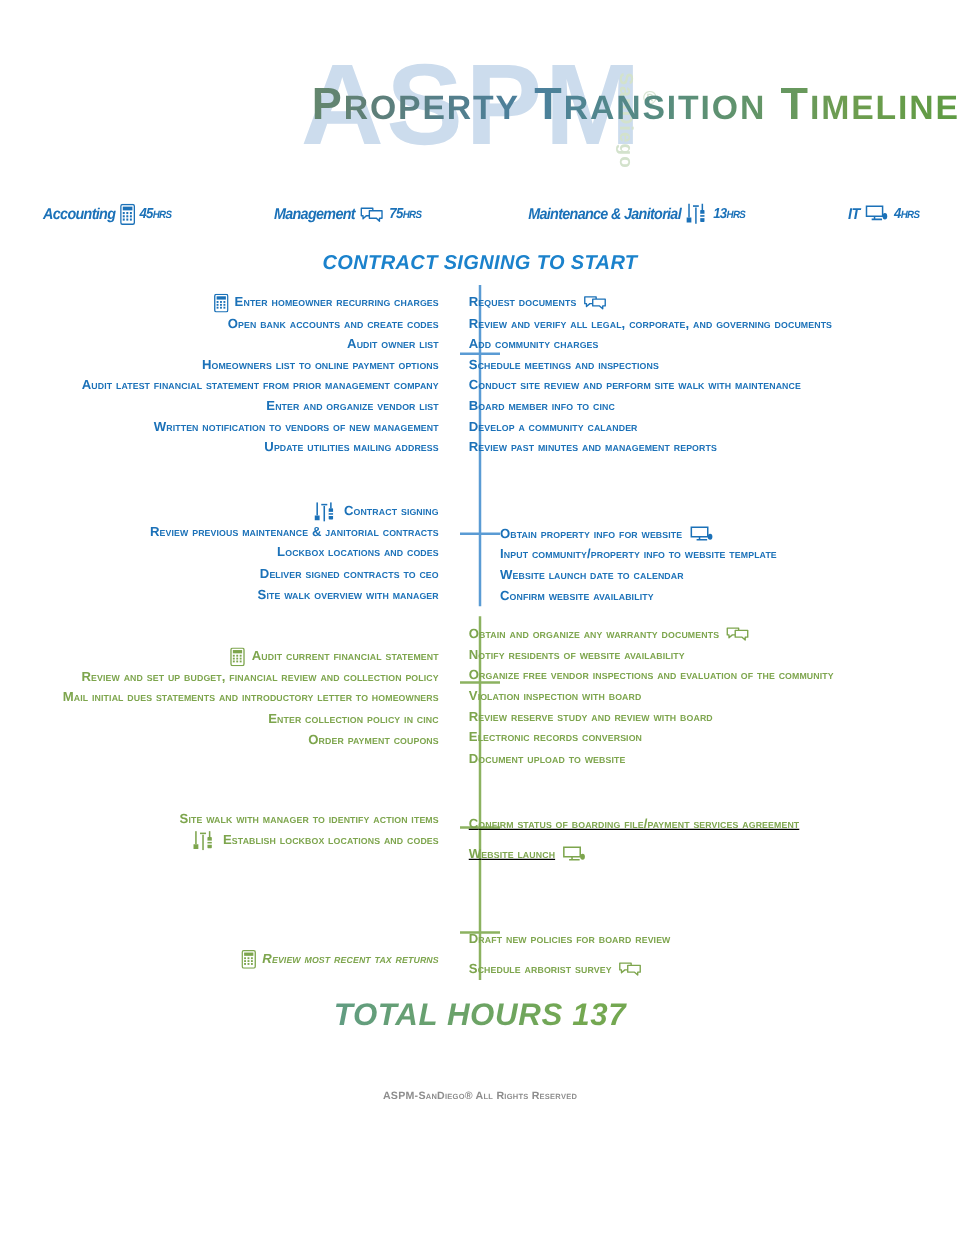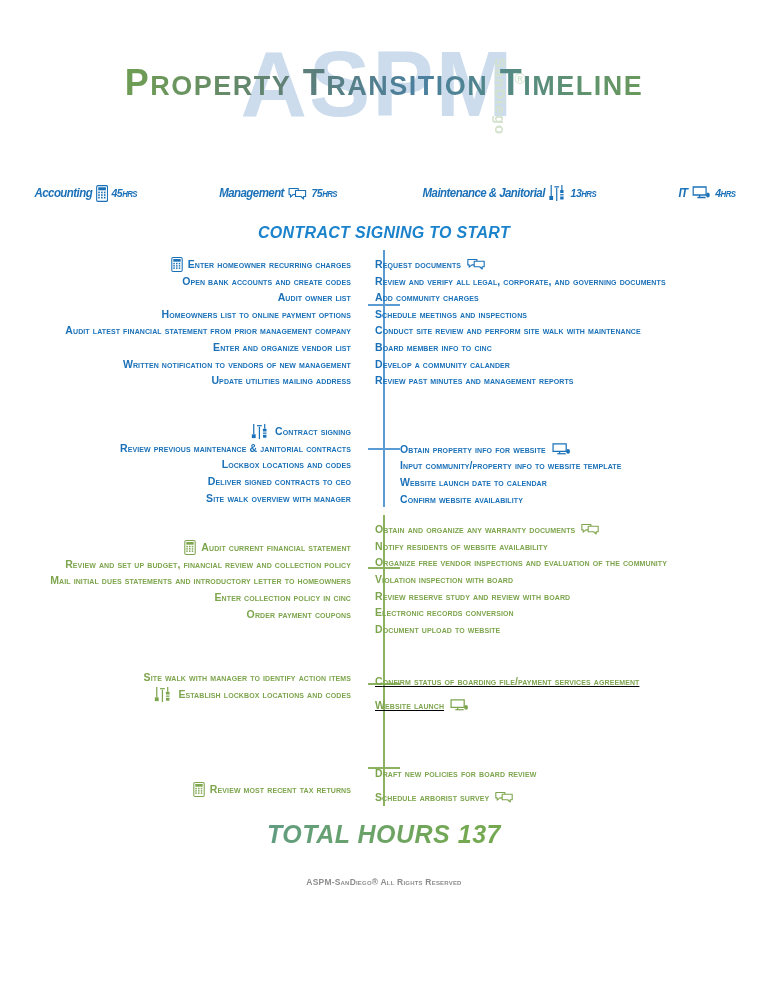--- a/index.html
+++ b/index.html
@@ -55,21 +55,21 @@
     color: #d3e2cc;
     letter-spacing: 1px;
     writing-mode: vertical-rl;
     z-index: 1;
   }
 
   .main-title {
     position: absolute;
     left: 0; right: 0;
     top: 22px;
-    text-align: center;
+    text-align: right;
     z-index: 3;
     font-family: "Liberation Sans", sans-serif;
     font-weight: bold;
     font-size: 36px;
     letter-spacing: 1.5px;
     white-space: nowrap;
     background: linear-gradient(95deg, #5e9b43 0%, #6e9c55 18%, #5f7f76 38%, #4a7f9e 55%, #5b8f78 72%, #6e9d50 88%, #5e9b43 100%);
     -webkit-background-clip: text;
     background-clip: text;
     color: transparent;
@@ -77,21 +77,21 @@
   }
   .main-title .sc { font-size: 27px; }
 
   
   .legend {
     position: relative;
     display: flex;
     justify-content: space-between;
     align-items: center;
     padding: 0 30px;
-    margin-top: 32px;
+    margin-top: 10px;
     z-index: 4;
   }
   .legend-item {
     display: flex;
     align-items: center;
     gap: 4px;
     color: #1b71b8;
     font-weight: bold;
     font-style: italic;
     font-size: 12.5px;
@@ -476,21 +476,21 @@
                 <path d="M6.5 12.5h9" stroke="#7da54d" stroke-width="1.3"></path>
                 <path d="M9 10v2.5" stroke="#7da54d" stroke-width="1.3"></path>
                 <ellipse cx="18" cy="10" rx="2" ry="2.6" fill="#7da54d"></ellipse>
               </svg>
           </span>
         </div>
       </div>
     </div>
 
     <div class="block" style="padding-top:48px;">
-      <div class="col-left" style="padding-top:16px;">
+      <div class="col-left" style="padding-top:16px;font-style:italic;">
         <div class="item-row">
           <span class="legend-icon">
             <svg class="ic" width="12" height="15" viewBox="0 0 13 17">
                 <rect x="0.6" y="0.6" width="11.8" height="15.8" rx="1.4" fill="none" stroke="#7da54d" stroke-width="1.2"></rect>
                 <rect x="2.3" y="2.3" width="8.4" height="3" fill="#7da54d"></rect>
                 <g fill="#7da54d">
                   <rect x="2.3" y="6.6" width="1.7" height="1.7"></rect>
                   <rect x="5.4" y="6.6" width="1.7" height="1.7"></rect>
                   <rect x="8.5" y="6.6" width="1.7" height="1.7"></rect>
                   <rect x="2.3" y="9.2" width="1.7" height="1.7"></rect>
@@ -514,15 +514,15 @@
                 <path d="M2 2.5h10v6H6.5L3.5 11V8.5H2z" fill="none" stroke="#7da54d" stroke-width="1.2" stroke-linejoin="round"></path>
                 <path d="M9 4.5h11v6h-2.2V13l-2.8-2.5H9z" fill="#fff" stroke="#7da54d" stroke-width="1.2" stroke-linejoin="round"></path>
               </svg>
           </span>
         </div>
       </div>
     </div>
   </div>
 
   <div class="total" style="margin-top:14px;">TOTAL HOURS 137</div>
-  <div class="footer" style="margin-top:28px;">ASPM-SanDiego® All Rights Reserved</div>
+  <div class="footer" style="margin-top:44px;">ASPM-SanDiego® All Rights Reserved</div>
 
 </div>
 
 </body></html>

